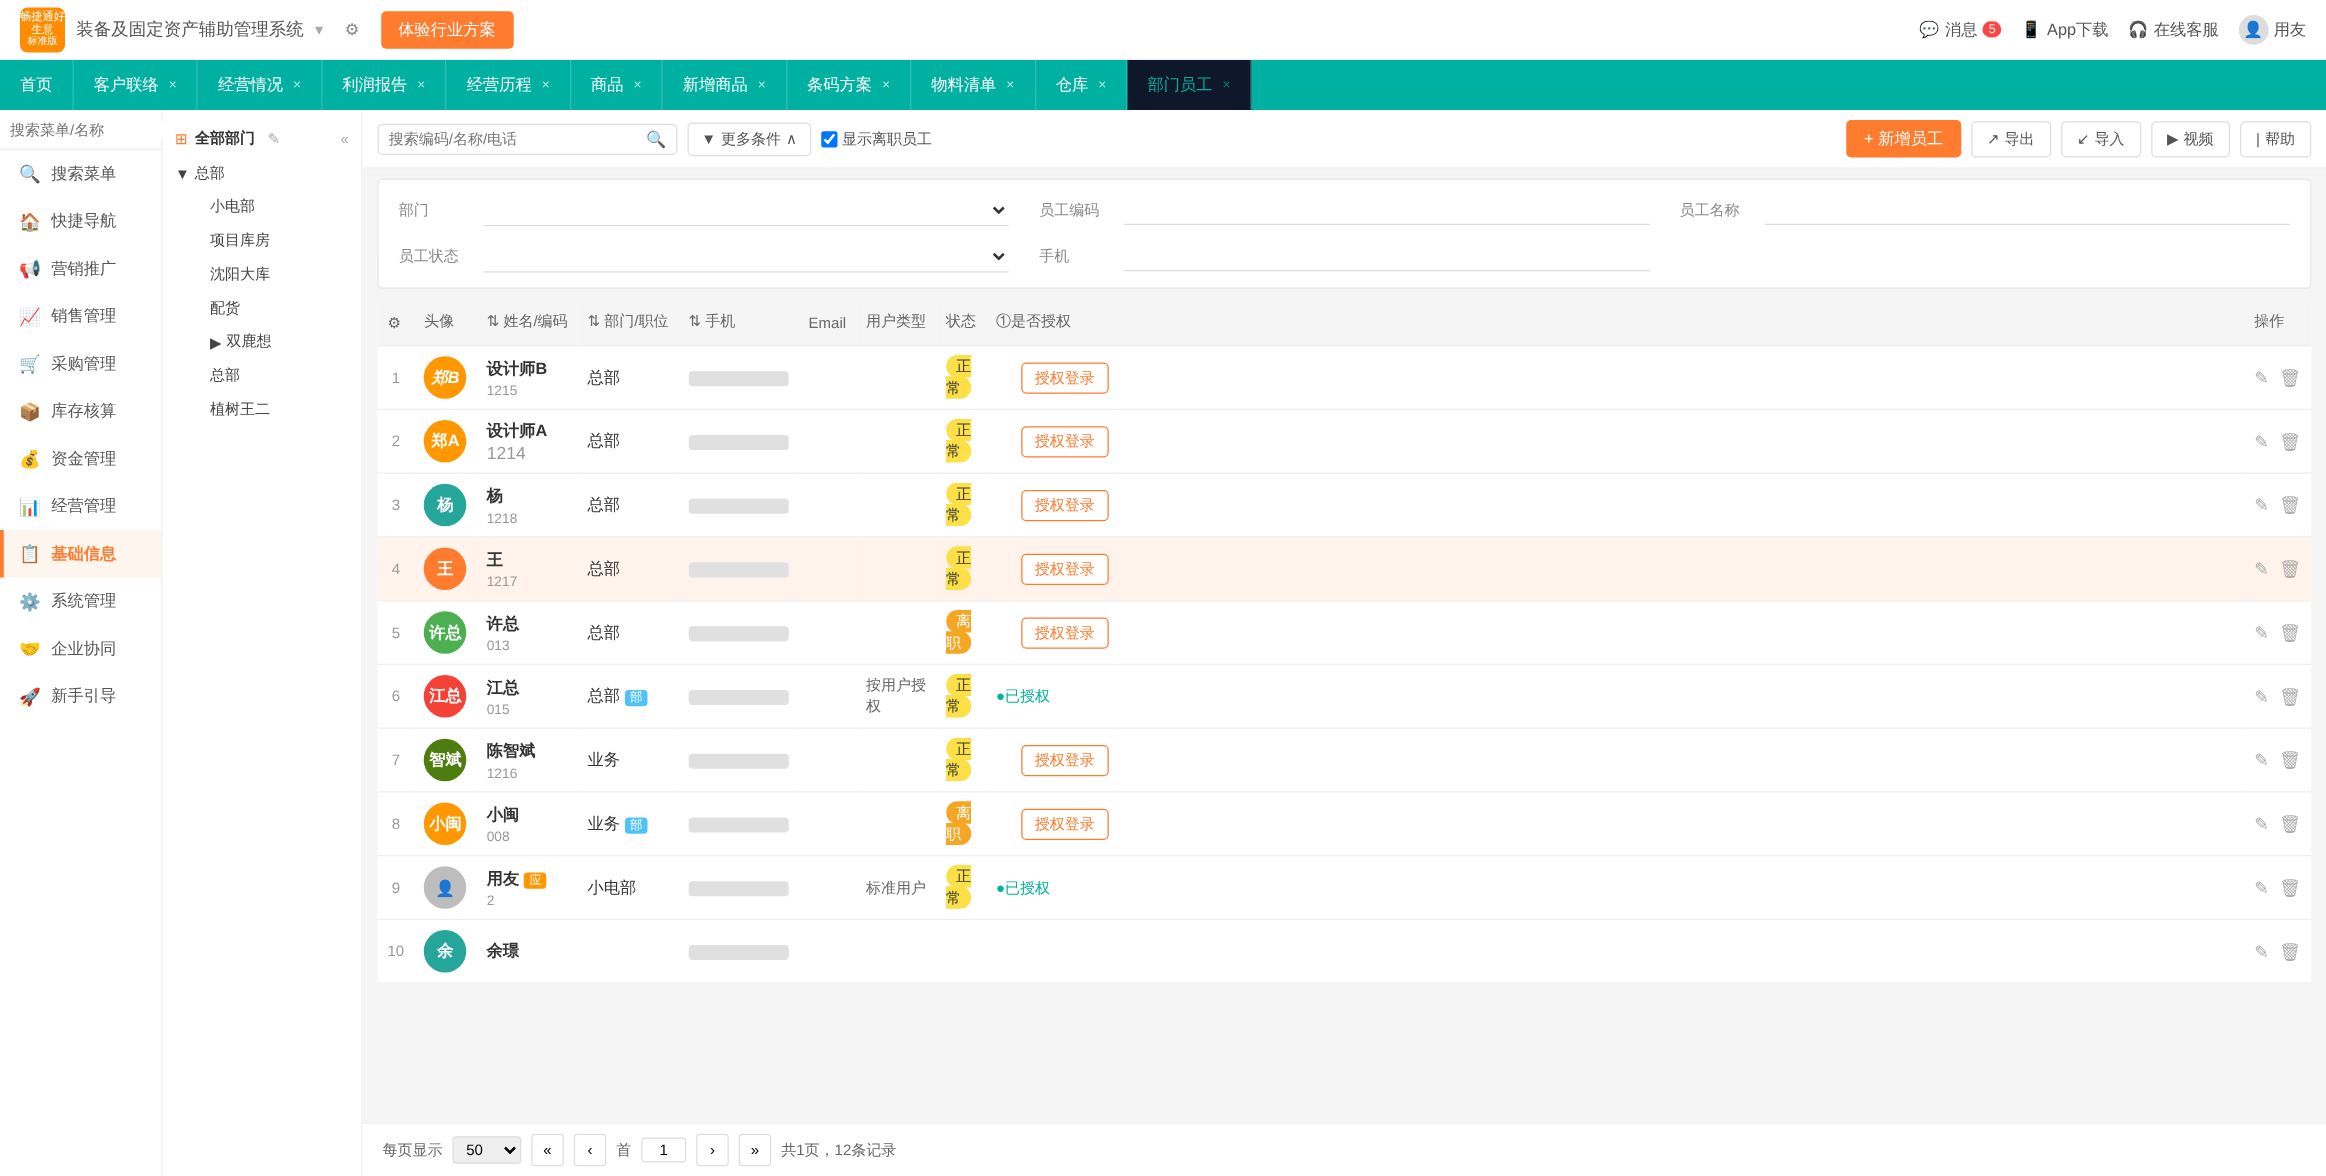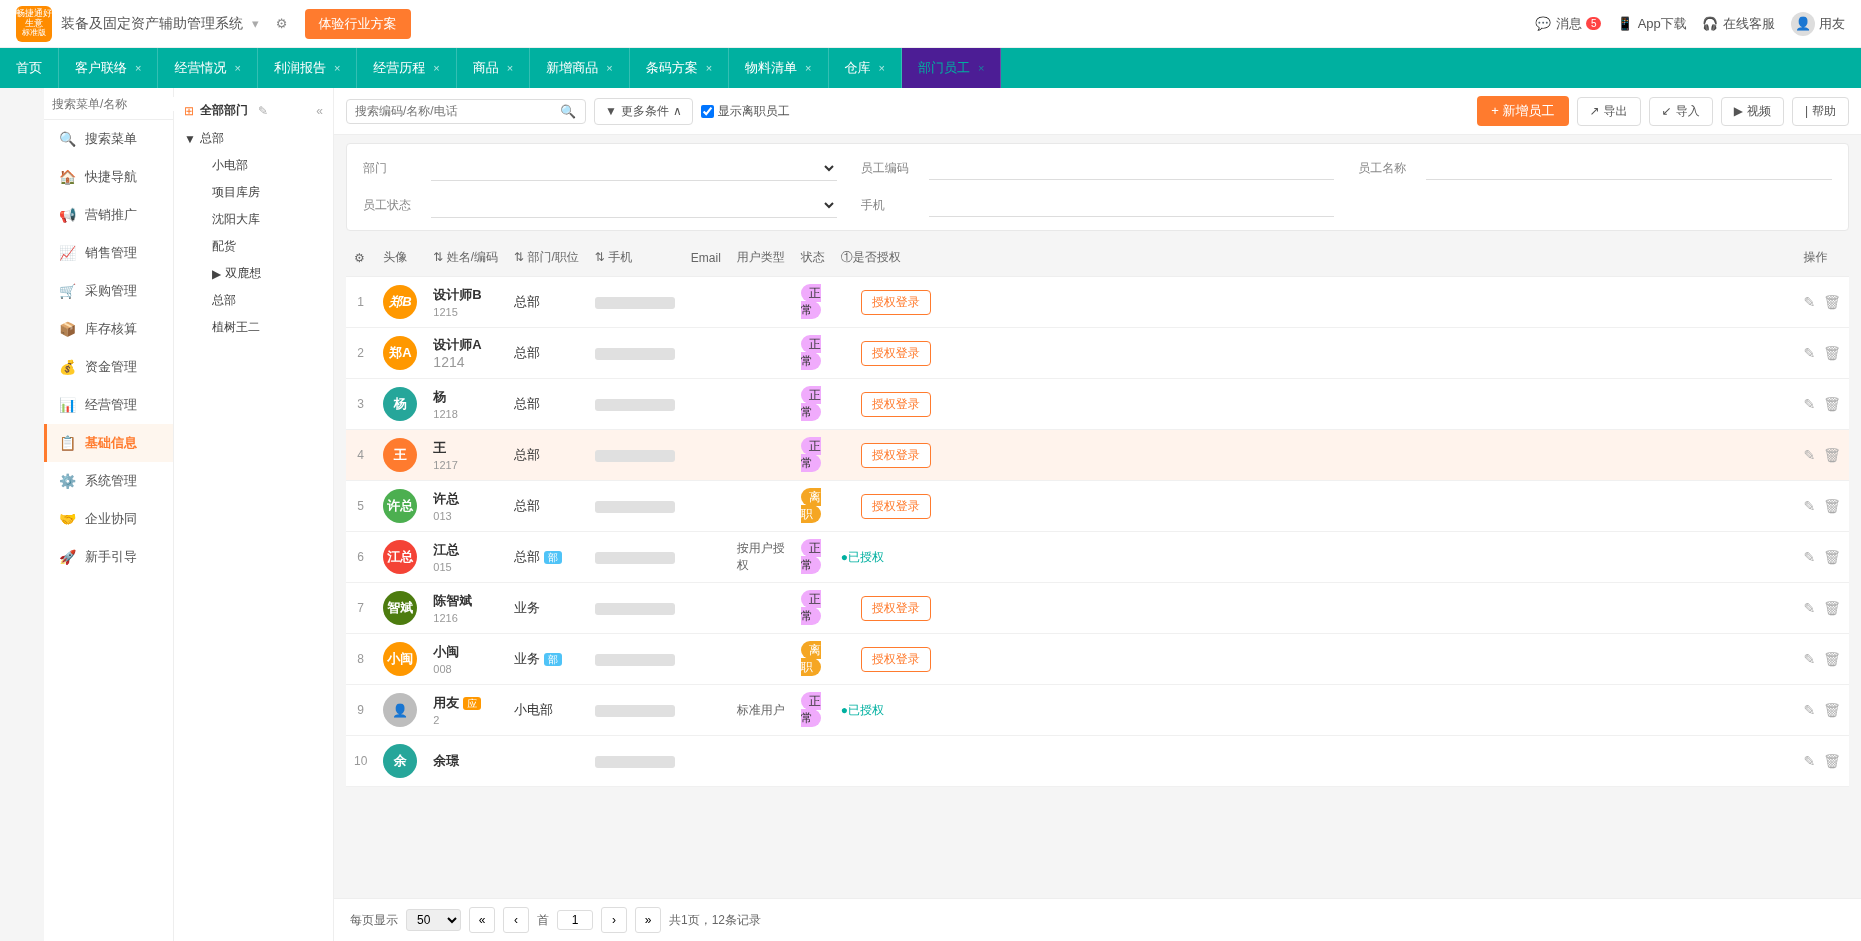--- a/index.html
+++ b/index.html
@@ -34,34 +34,33 @@
       padding: 0 16px;
       display: flex;
       align-items: center;
       color: #fff;
       cursor: pointer;
       font-size: 13px;
       white-space: nowrap;
       gap: 4px;
       border-right: 1px solid rgba(255,255,255,0.2);
     }
-    .nav-tab.active { background: #4c1d95; color: #00b0a0; }
+    .nav-tab.active { background: #0f172a; color: #00b0a0; }
     .nav-tab .close-x { font-size: 11px; margin-left: 4px; opacity: 0.7; }
 
     
     .main-layout { display: flex; height: calc(100vh - 88px); }
 
     
     .sidebar {
       width: 130px;
       background: #fff;
       border-right: 1px solid #eee;
       display: flex;
       flex-direction: column;
-      margin-left: 44px;
     }
     .sidebar-search { padding: 8px; display: flex; align-items: center; border-bottom: 1px solid #eee; }
     .sidebar-search input { flex: 1; border: none; outline: none; font-size: 12px; }
     .sidebar-menu { overflow-y: auto; flex: 1; }
     .sidebar-item {
       padding: 10px 12px;
       cursor: pointer;
       display: flex;
       align-items: center;
       gap: 8px;
@@ -217,21 +216,21 @@
       margin-left: 4px;
     }
     .tag-app {
       background: #ff9800;
       color: #fff;
       border-radius: 3px;
       padding: 1px 4px;
       font-size: 10px;
       margin-left: 4px;
     }
-    .status-normal { color: #333; background: #f0abfc; padding: 2px 8px; border-radius: 10px; font-size: 12px; }
+    .status-normal { color: #333; background: #fde047; padding: 2px 8px; border-radius: 10px; font-size: 12px; }
     .status-resigned { color: #fff; background: #f5a623; padding: 2px 8px; border-radius: 10px; font-size: 12px; }
     .btn-auth {
       border: 1px solid #ff7b2e;
       color: #ff7b2e;
       background: #fff;
       padding: 3px 10px;
       border-radius: 4px;
       cursor: pointer;
       font-size: 12px;
       white-space: nowrap;

